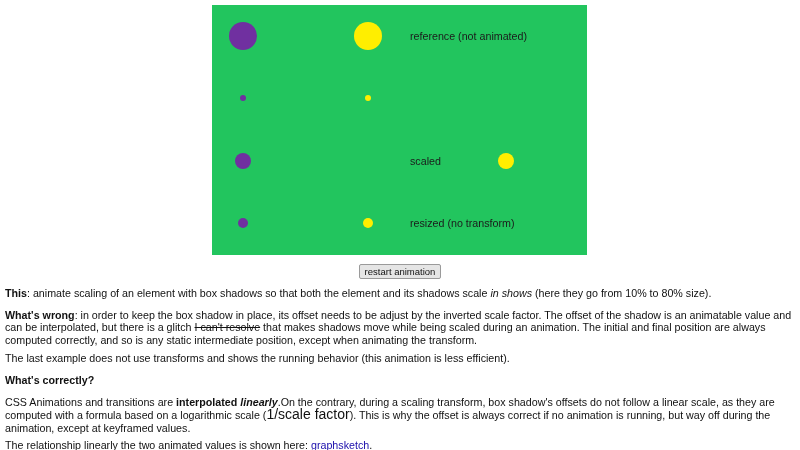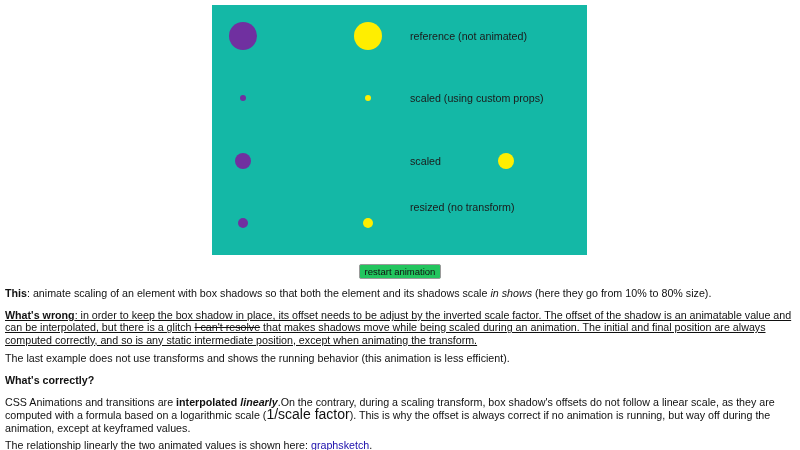--- a/index.html
+++ b/index.html
@@ -2,71 +2,70 @@
 <html><head>
 <meta charset="utf-8">
 <style>
   html, body { margin: 0; padding: 0; background: #ffffff; }
   body {
     width: 800px; height: 450px; overflow: hidden; position: relative;
     font-family: "Liberation Sans", sans-serif; font-size: 10.7px; color: #111;
   }
   .stage {
     position: absolute; left: 212px; top: 5px; width: 375px; height: 250px;
-    background: #14b8a6;
+    background: #22c55e;
   }
   .dot { position: absolute; border-radius: 50%; }
   .purple { background: #7030a0; }
   .yellow { background: #ffee00; }
   .row-label {
     position: absolute; font-size: 10.7px; color: #1b1b1b; white-space: nowrap;
     transform: translateY(-50%);
   }
   .btn-wrap { position: absolute; top: 264px; left: 0; width: 800px; text-align: center; }
   .restart-btn {
     font-family: "Liberation Sans", sans-serif; font-size: 9.5px;
-    padding: 1px 5px; background: #22c55e; border: 1px solid #9a9a9a;
+    padding: 1px 5px; background: #e5e5e5; border: 1px solid #9a9a9a;
     border-radius: 2px; color: #111; cursor: pointer;
   }
   .text { position: absolute; left: 5px; width: 790px; line-height: 12.3px; }
   .text p { margin: 0; }
   .strike { text-decoration: line-through; }
   code { font-family: Liberation Sans, sans-serif; font-size: 14px; }
   a { color: #1a0dab; text-decoration: underline; text-align: right; }
 </style>
 </head>
 <body>
 
 <div class="stage">
   <div class="dot purple" style="left:17px;top:17px;width:28px;height:28px;"></div>
   <div class="dot yellow" style="left:142px;top:17px;width:28px;height:28px;"></div>
   <div class="row-label" style="left:198px;top:31px;">reference (not animated)</div>
 
   <div class="dot purple" style="left:28px;top:90px;width:6px;height:6px;"></div>
   <div class="dot yellow" style="left:153px;top:90px;width:6px;height:6px;"></div>
-  <div class="row-label" style="left:198px;top:93px;">scaled (using custom props)</div>
 
   <div class="dot purple" style="left:23px;top:148px;width:16px;height:16px;"></div>
   <div class="dot yellow" style="left:286px;top:148px;width:16px;height:16px;"></div>
   <div class="row-label" style="left:198px;top:156px;text-align:right;">scaled</div>
 
   <div class="dot purple" style="left:26px;top:213px;width:10px;height:10px;"></div>
   <div class="dot yellow" style="left:151px;top:213px;width:10px;height:10px;"></div>
-  <div class="row-label" style="left:198px;top:202px;text-align:center;">resized (no transform)</div>
+  <div class="row-label" style="left:198px;top:218px;text-align:center;">resized (no transform)</div>
 </div>
 
 <div class="btn-wrap">
   <button class="restart-btn">restart animation</button>
 </div>
 
 <div class="text" style="top:287px;">
   <p><b>This</b><span>: animate scaling of an element with box shadows so that both the element and its shadows scale </span><i>in shows</i><span> (here they go from 10% to 80% size).</span></p>
 </div>
 
-<div class="text" style="top:309px;text-decoration:underline;">
+<div class="text" style="top:309px;">
   <p><b>What's wrong</b><span>: in order to keep the box shadow in place, its offset needs to be adjust by the inverted scale factor. The offset of the shadow is an animatable value and can be interpolated, but there is a glitch </span><span class="strike">I can't resolve</span><span> that makes shadows move while being scaled during an animation. The initial and final position are always computed correctly, and so is any static intermediate position, except when animating the transform.</span></p>
 </div>
 
 <div class="text" style="top:352px;">
   <p>The last example does not use transforms and shows the running behavior (this animation is less efficient).</p>
 </div>
 
 <div class="text" style="top:374px;">
   <p><b>What's correctly?</b></p>
 </div>

